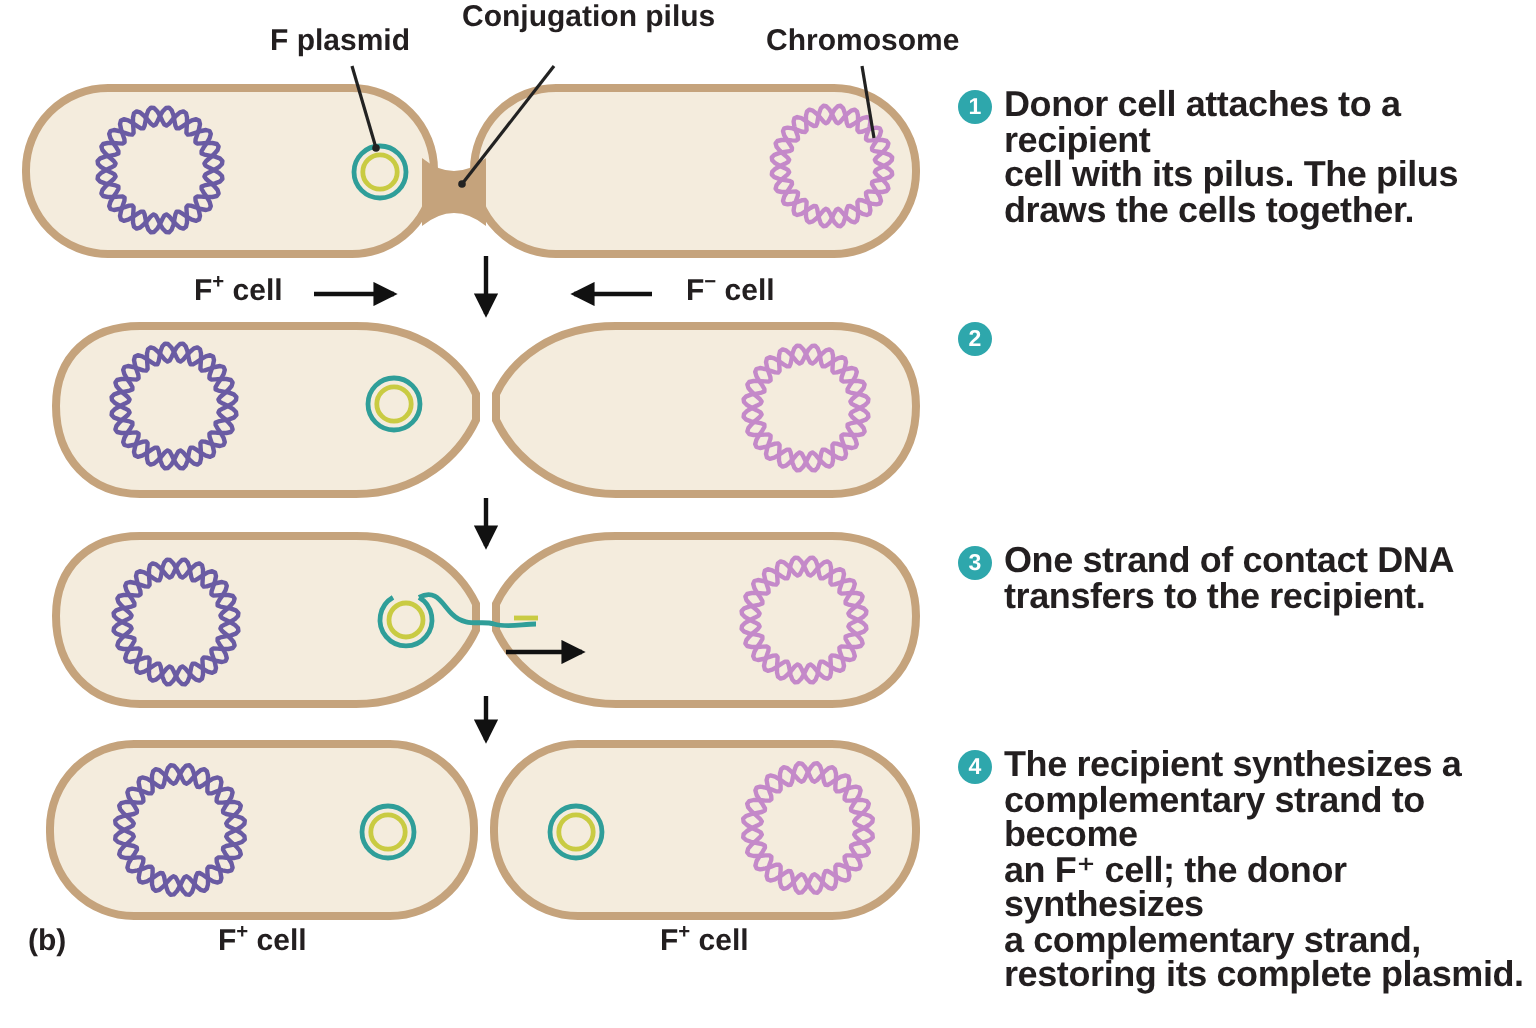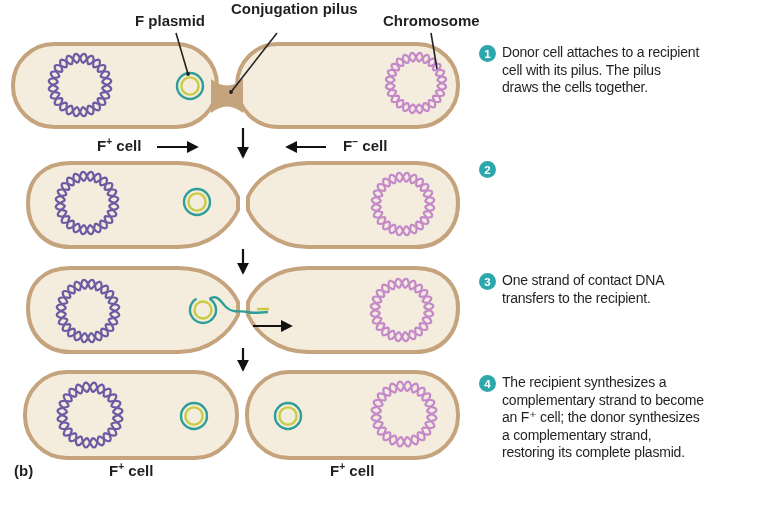--- a/index.html
+++ b/index.html
@@ -20,21 +20,21 @@
   .celllabel{font-size:15px;}
   .figlabel{font-size:15px;}
   sup{font-size:68%;line-height:0;}
   .step{position:absolute;display:flex;gap:6px;align-items:flex-start;}
   .badge{
     flex:none;width:17px;height:17px;margin-top:1px;border-radius:50%;
     background:var(--step_badge);color:#fff;font-size:11.5px;font-weight:bold;
     display:flex;align-items:center;justify-content:center;
   }
   .steptext{
-    font-size:14px;font-weight:normal;line-height:17.5px;letter-spacing:-0.2px;
+    font-size:18px;font-weight:bold;line-height:17.5px;letter-spacing:-0.2px;
     white-space:pre-line;width:264px;color:var(--ink);
   }
 </style>
 </head>
 <body>
 
 <div id="stage">
 
   <svg id="diagram" width="768" height="514" viewBox="0 0 768 514">
     <defs>

